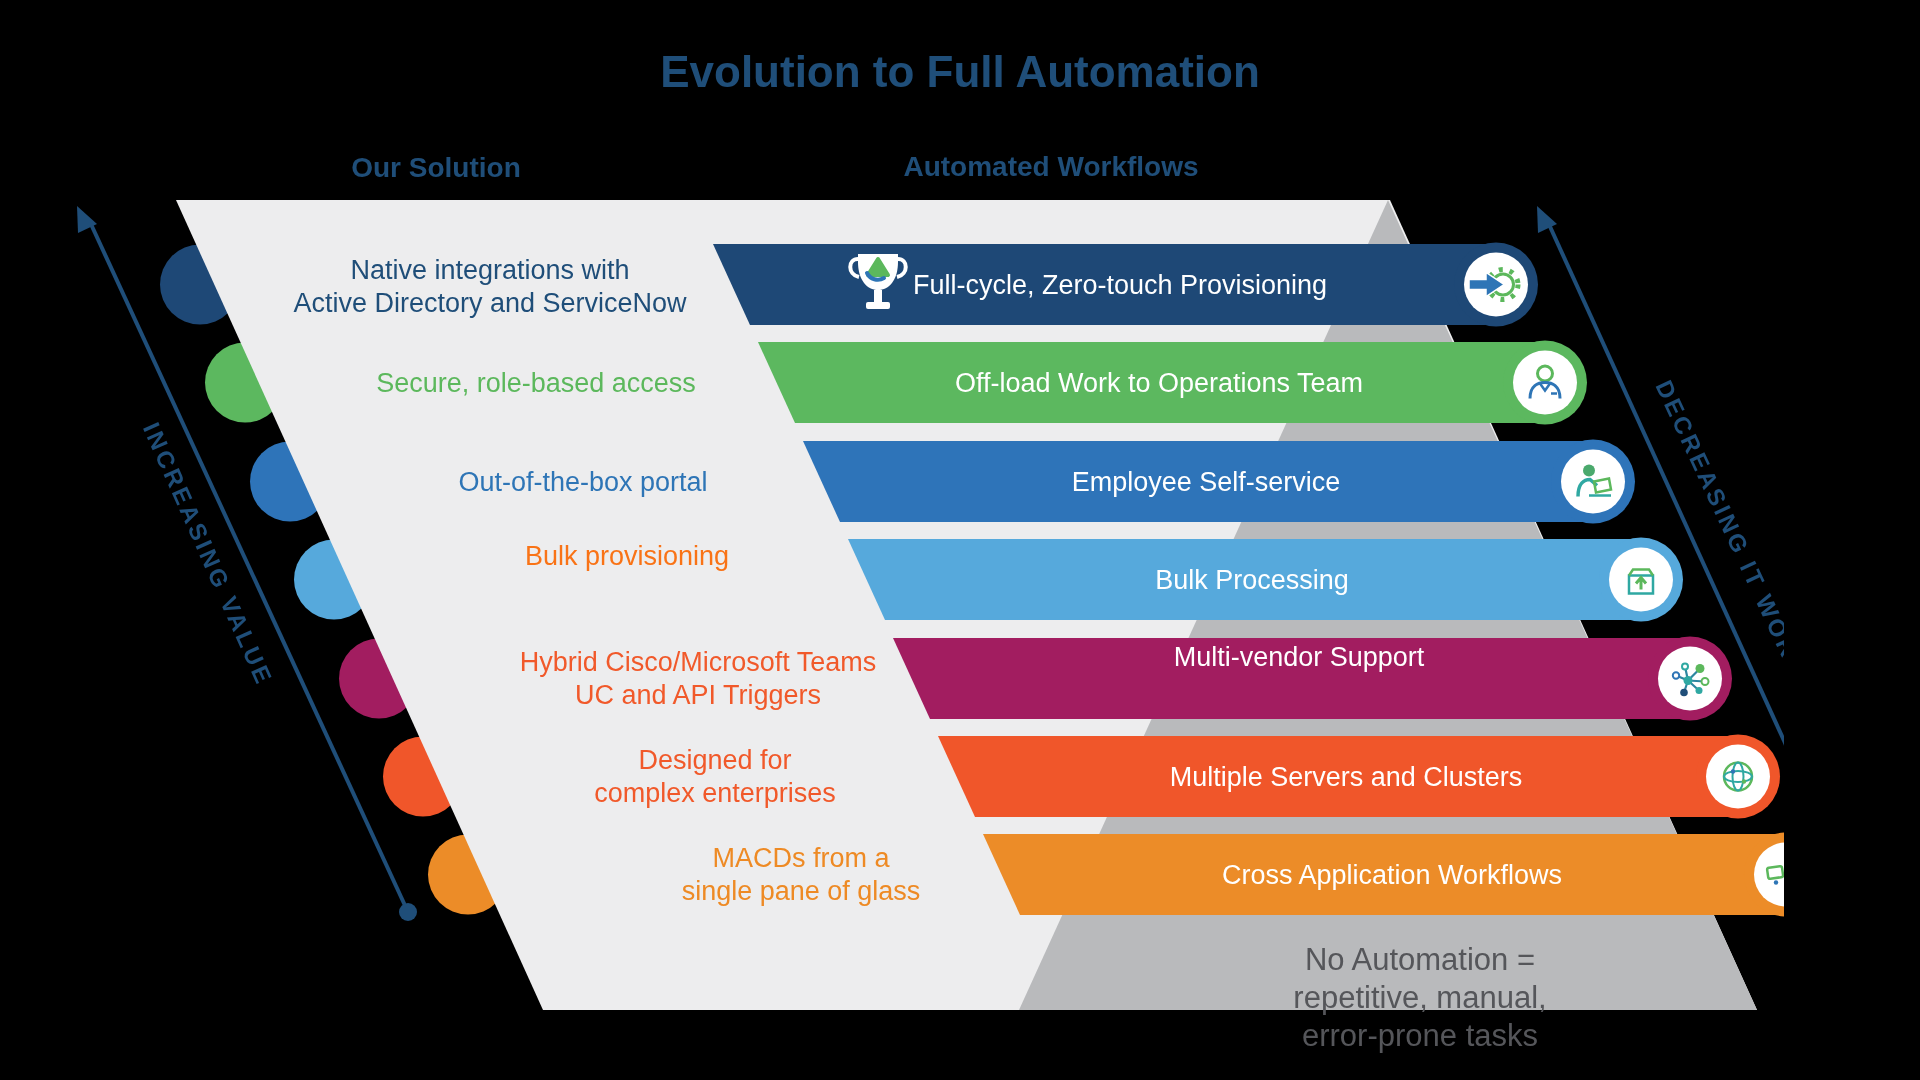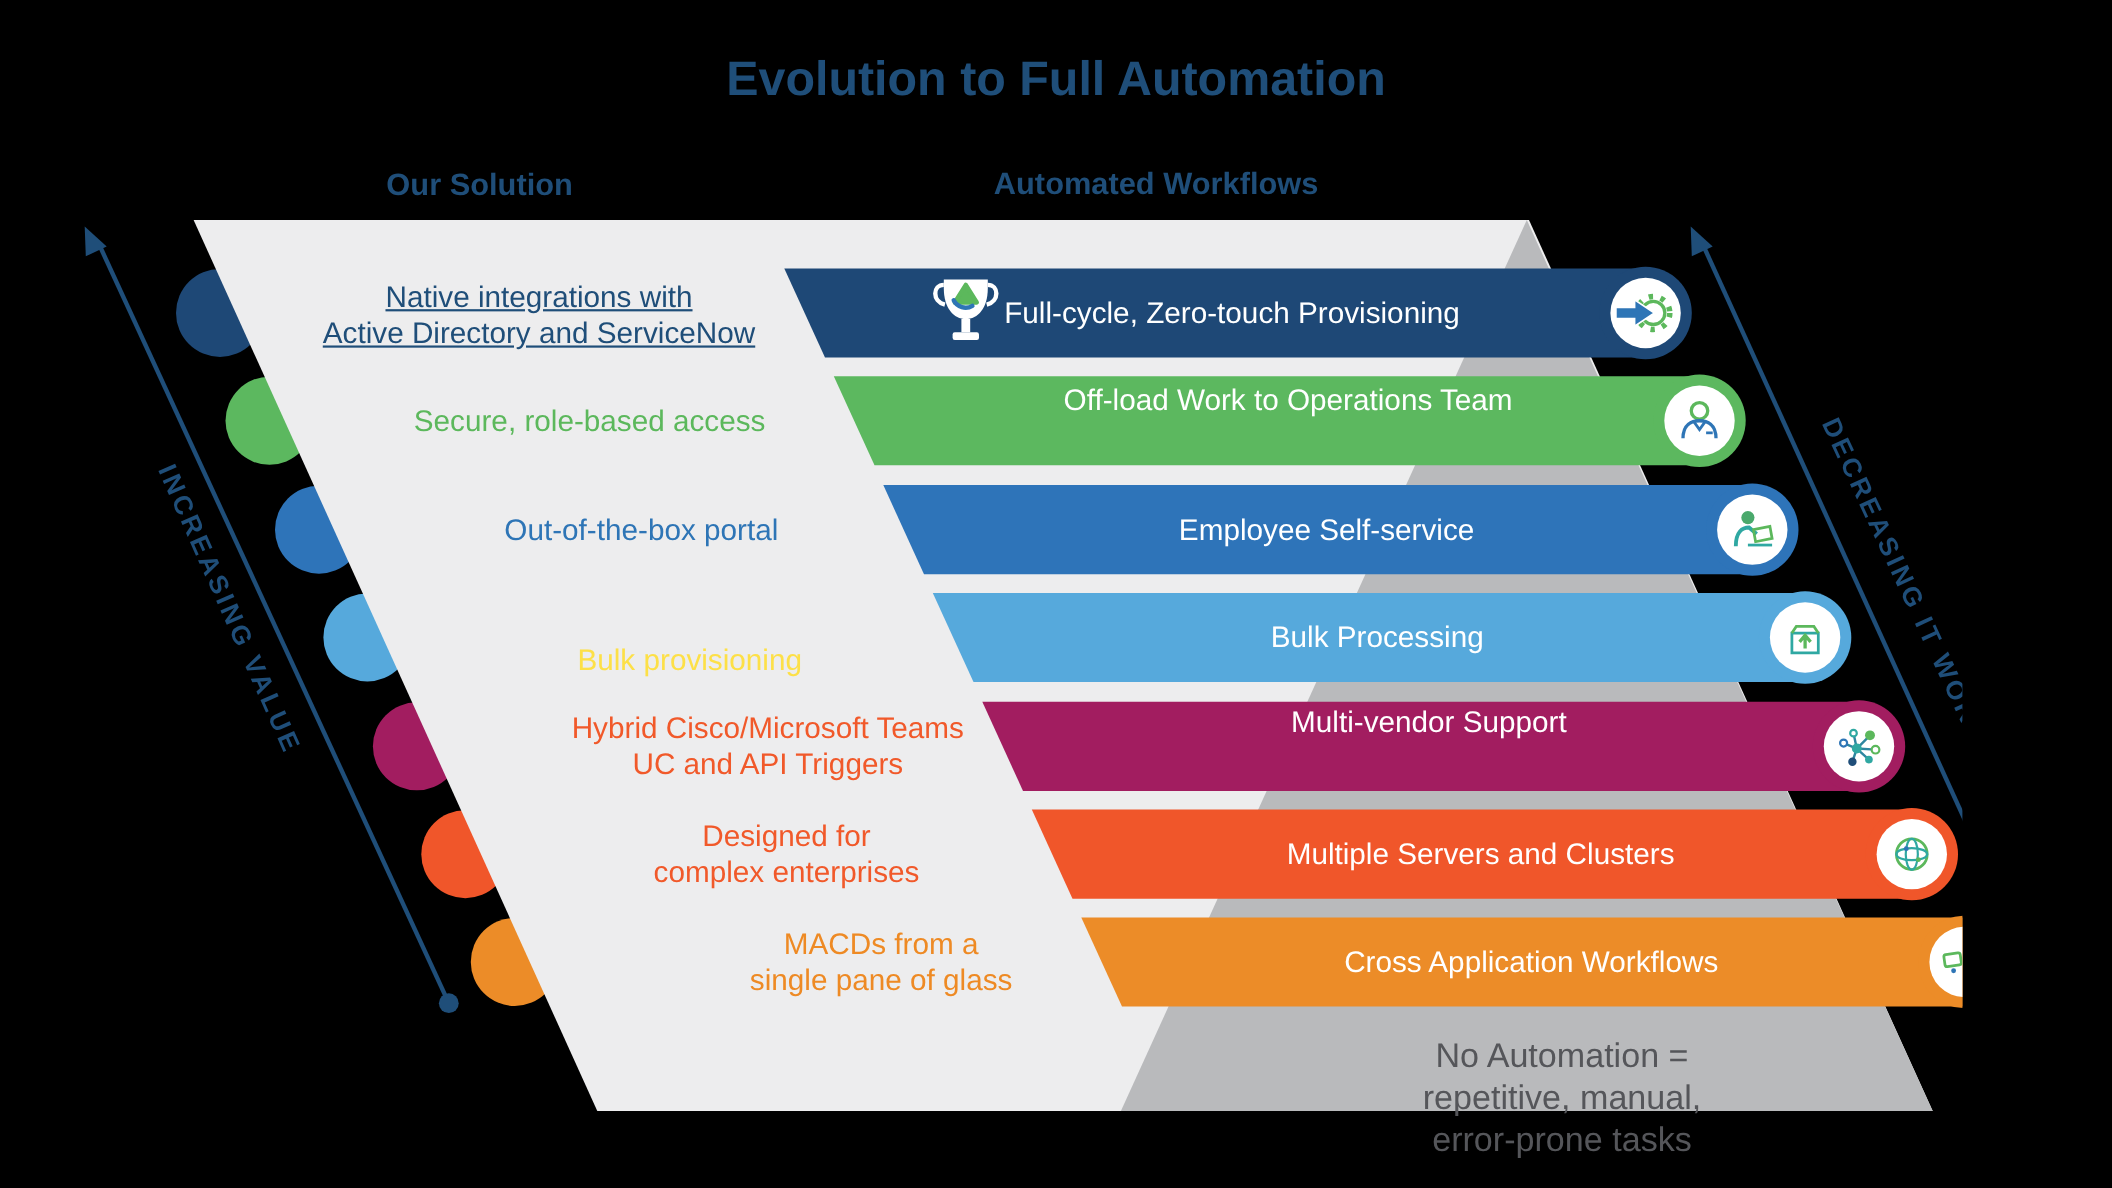--- a/index.html
+++ b/index.html
@@ -151,34 +151,34 @@
       <polygon points="1537,206 1538,233 1557,224" fill="#1F4E79"></polygon>
       <circle cx="1862" cy="912" r="9" fill="#1F4E79"></circle>
     </g>
   </svg>
 
   <div class="t title" style="left:960px; top:72px;">Evolution to Full Automation</div>
 
   <div class="t header" style="left:436px; top:168px;">Our Solution</div>
   <div class="t header" style="left:1051px; top:167px;">Automated Workflows</div>
 
-  <div class="t sol" style="left: 490px; top: 287px; color: rgb(31, 78, 121); text-decoration: underline;">Native integrations with
+  <div class="t sol" style="left: 490px; top: 287px; color: rgb(31, 78, 121);">Native integrations with
 Active Directory and ServiceNow</div>
   <div class="t sol" style="left: 536px; top: 383px; color: rgb(92, 184, 92);">Secure, role-based access</div>
   <div class="t sol" style="left: 583px; top: 482px; color: rgb(46, 117, 182);">Out-of-the-box portal</div>
-  <div class="t sol" style="left: 627px; top: 601px; color: #fde047;">Bulk provisioning</div>
+  <div class="t sol" style="left: 627px; top: 556px; color: #f97316;">Bulk provisioning</div>
   <div class="t sol" style="left: 698px; top: 679px; color: rgb(241, 89, 42);">Hybrid Cisco/Microsoft Teams
 UC and API Triggers</div>
   <div class="t sol" style="left: 715px; top: 777px; color: rgb(241, 89, 42);">Designed for
 complex enterprises</div>
   <div class="t sol" style="left: 760px; top: 875px; color: rgb(238, 138, 36); margin-left: 41px;">MACDs from a
 single pane of glass</div>
 
   <div class="t bartxt" style="left:1120px; top:285px;">Full-cycle, Zero-touch Provisioning</div>
-  <div class="t bartxt" style="left:1159px; top:364px;margin-left:12px;">Off-load Work to Operations Team</div>
+  <div class="t bartxt" style="left:1159px; top:383px;">Off-load Work to Operations Team</div>
   <div class="t bartxt" style="left:1206px; top:482px;">Employee Self-service</div>
   <div class="t bartxt" style="left:1252px; top:580px;">Bulk Processing</div>
   <div class="t bartxt" style="left:1299px; top:657px;">Multi-vendor Support</div>
   <div class="t bartxt" style="left:1346px; top:777px;">Multiple Servers and Clusters</div>
   <div class="t bartxt" style="left:1392px; top:875px;">Cross Application Workflows</div>
 
   <div class="t basetxt" style="left:1420px; top:966px;">No Automation = repetitive, manual,
 error-prone tasks</div>
 
   <div class="t sidelbl rotL" style="left:208px; top:554px;">INCREASING VALUE</div>

